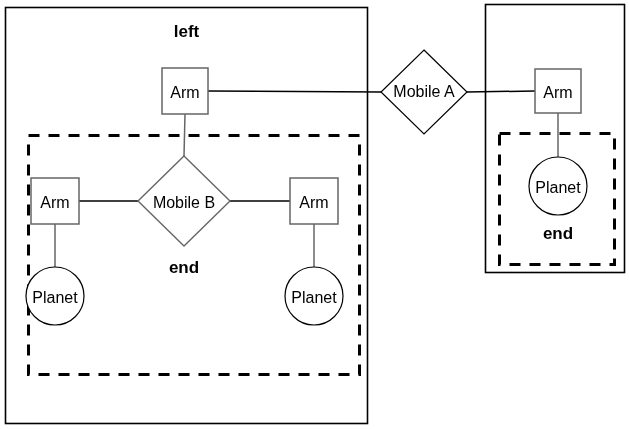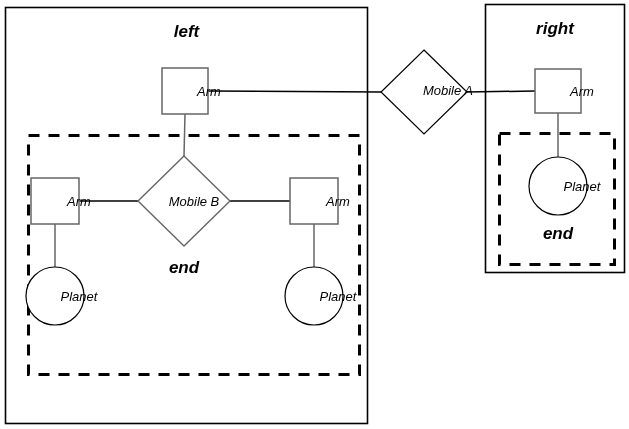--- a/index.html
+++ b/index.html
@@ -11,40 +11,38 @@
     width: 629px;
     height: 429px;
     font-family: "Liberation Sans", sans-serif;
     overflow: hidden;
   }
   #canvas {
     position: relative;
     width: 553px;
     height: 429px;
     background: #ffffff;
-    font-style: italic;
   }
   svg.layer {
     position: absolute;
     left: 0;
     top: 0;
     width: 629px;
     height: 429px;
   }
   .node-label {
     position: absolute;
     text-align: center;
     color: #000000;
     pointer-events: none;
     white-space: nowrap;
   }
   .label-node {
-    font-size: 13px;
+    font-size: 16px;
     font-weight: normal;
-    margin-left: 24px;
   }
   .label-group {
     font-size: 17px;
     font-weight: bold;
   }
 </style>
 </head>
 <body>
 
 <div id="canvas">
@@ -92,35 +90,34 @@
 
     <rect x="290" y="178" width="48" height="46" fill="#ffffff" stroke="#666666" stroke-width="1.5"></rect>
 
     <circle cx="55" cy="296" r="29" fill="#ffffff" stroke="#000000" stroke-width="1.2"></circle>
 
     <circle cx="314" cy="296" r="29" fill="#ffffff" stroke="#000000" stroke-width="1.2"></circle>
   </svg>
 
   <div class="node-label label-group" style="left:5px; top:22px; width:363px;">left</div>
 
-  <div class="node-label label-group" style="left:485px; top:19px; width:140px;">right</div>
 
   <div class="node-label label-group" style="left:144px; top:258px; width:80px;">end</div>
 
   <div class="node-label label-group" style="left:518px; top:224px; width:80px;">end</div>
 
   <div class="node-label label-node" style="left:162px; top:84px; width:46px;">Arm</div>
 
   <div class="node-label label-node" style="left:384px; top:83px; width:80px;">Mobile A</div>
 
   <div class="node-label label-node" style="left:535px; top:84px; width:46px;">Arm</div>
 
   <div class="node-label label-node" style="left:529px; top:179px; width:58px;">Planet</div>
 
-  <div class="node-label label-node" style="left:130px; top:194px; width:80px;">Mobile B</div>
+  <div class="node-label label-node" style="left:144px; top:194px; width:80px;">Mobile B</div>
 
   <div class="node-label label-node" style="left:31px; top:194px; width:48px;">Arm</div>
 
   <div class="node-label label-node" style="left:290px; top:194px; width:48px;">Arm</div>
 
   <div class="node-label label-node" style="left:26px; top:289px; width:58px;">Planet</div>
 
   <div class="node-label label-node" style="left:285px; top:289px; width:58px;">Planet</div>
 
 </div>

